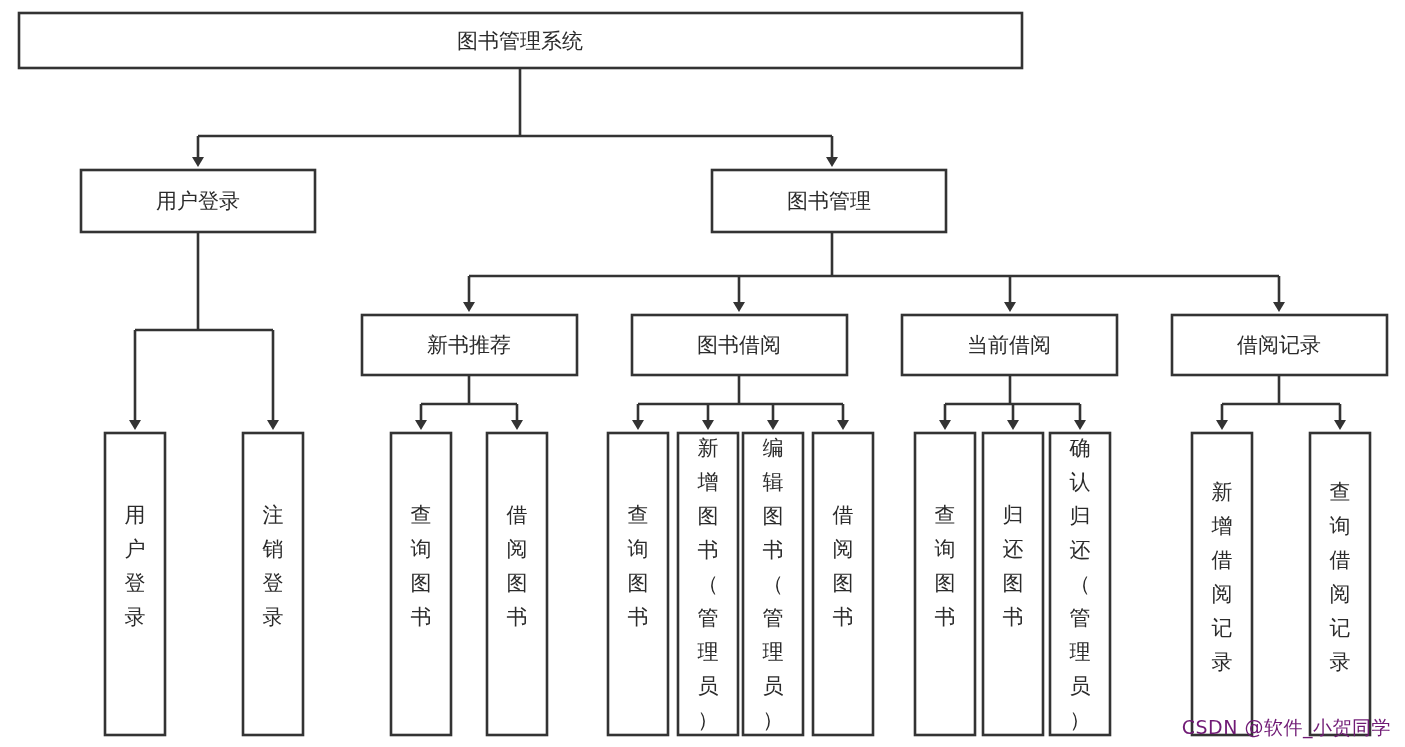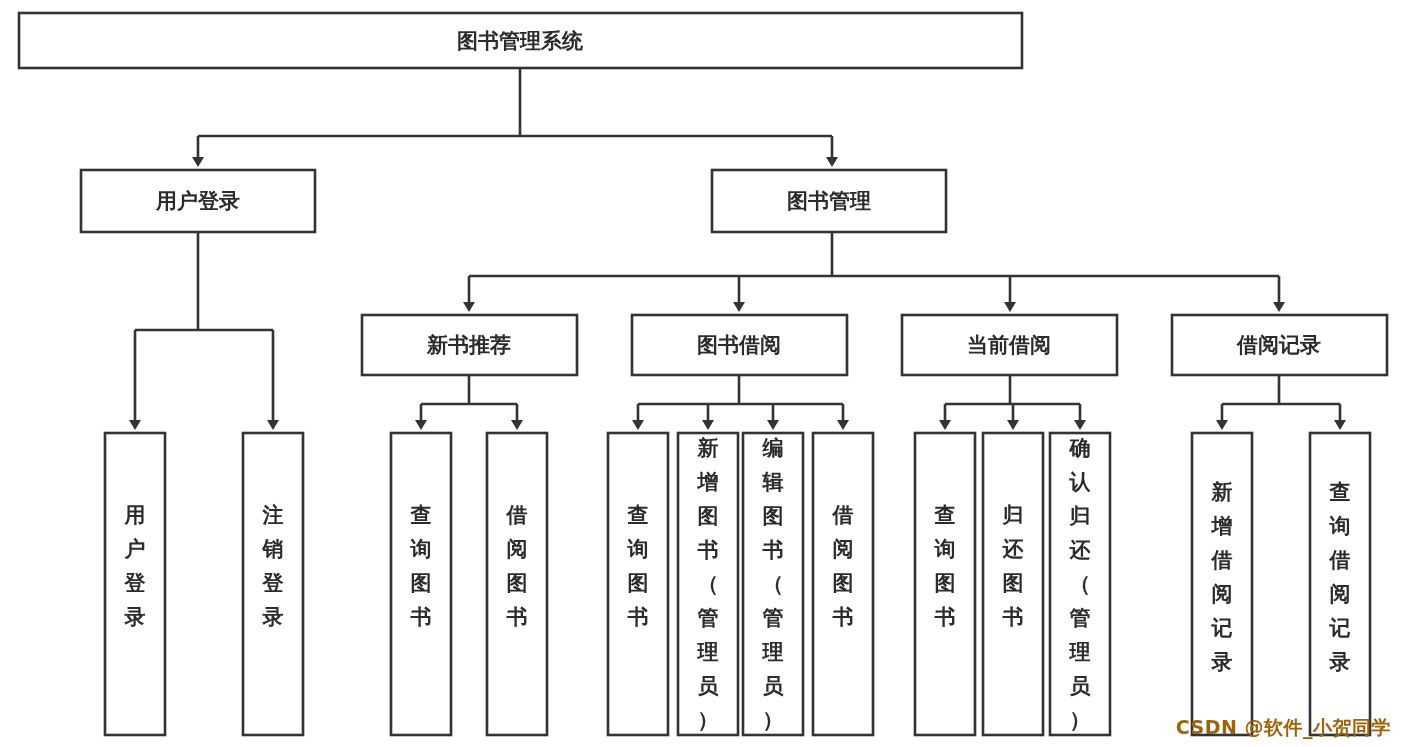--- a/index.html
+++ b/index.html
@@ -11,21 +11,20 @@
     width: 1405px;
     height: 747px;
     font-family: "DejaVu Sans", "Liberation Sans", sans-serif;
     overflow: hidden;
   }
   #diagram-root {
     position: relative;
     width: 1405px;
     height: 747px;
     background: #ffffff;
-    font-weight: bold;
   }
   svg#flow {
     position: absolute;
     top: 0;
     left: 0;
     width: 1405px;
     height: 747px;
   }
   .node-box {
     fill: #ffffff;
@@ -50,21 +49,21 @@
     fill: #2b2b2b;
     font-size: 21px;
     text-anchor: middle;
   }
   .watermark {
     position: absolute;
     right: 14px;
     bottom: 6px;
     font-family: "DejaVu Sans", "Liberation Sans", sans-serif;
     font-size: 19px;
-    color: #a16207;
+    color: #701a75;
     letter-spacing: 0.5px;
     white-space: nowrap;
     user-select: none;
   }
 </style>
 </head>
 <body>
 
 <div id="diagram-root">
 

